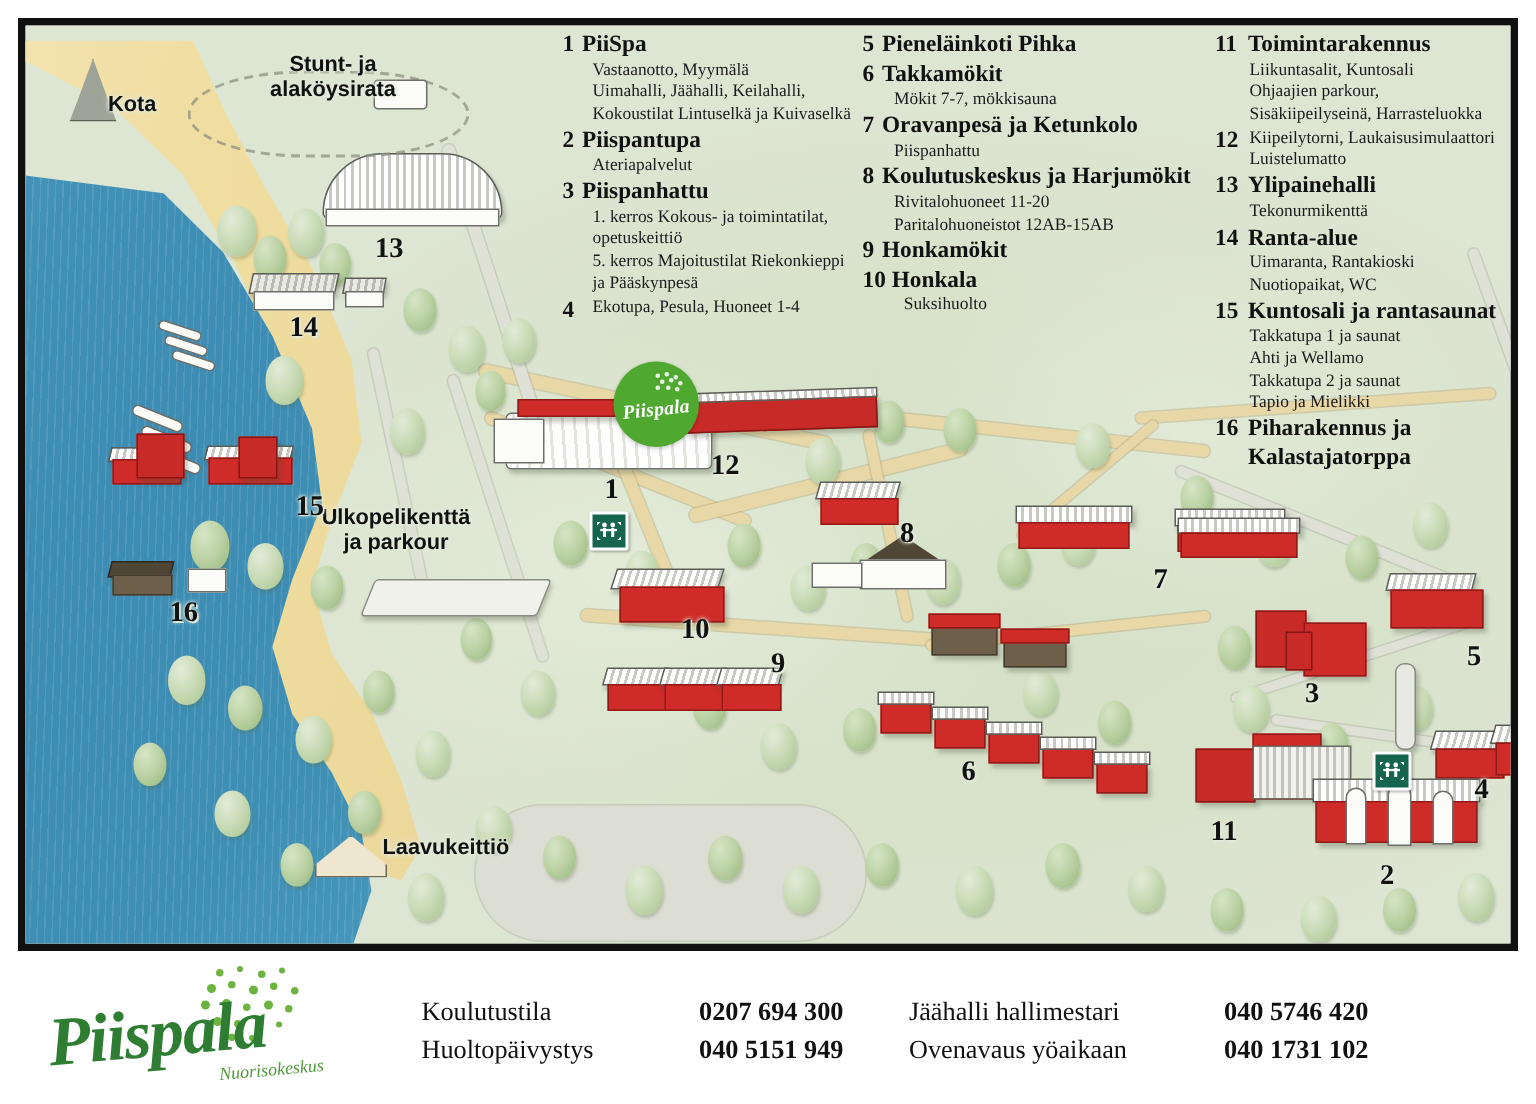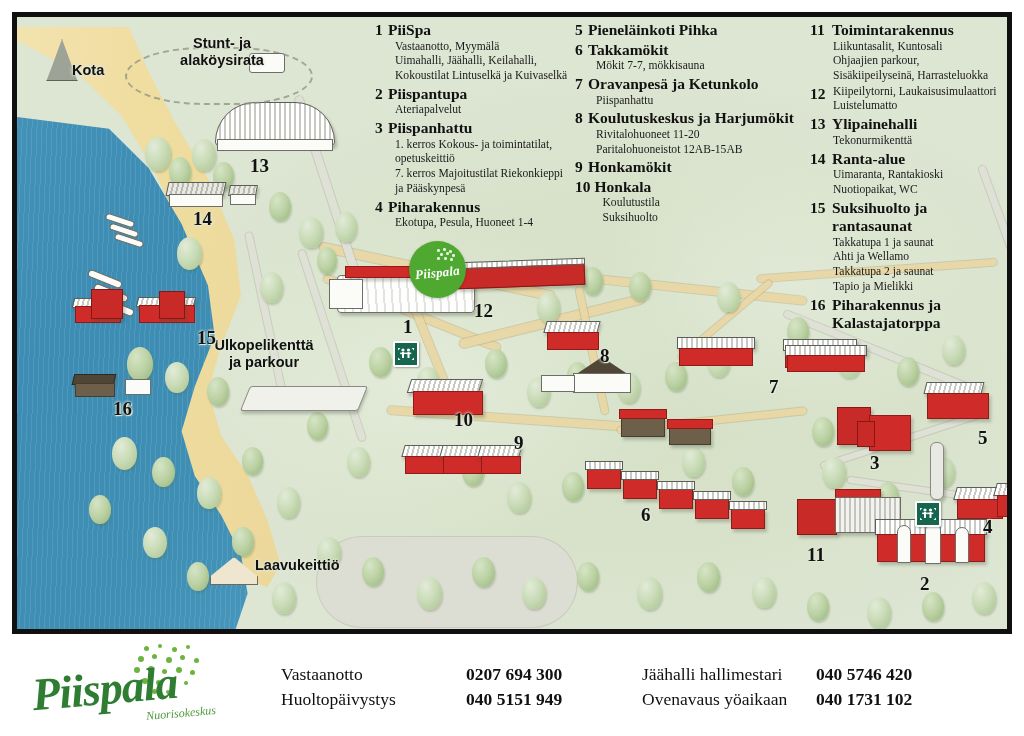--- a/index.html
+++ b/index.html
@@ -494,28 +494,27 @@
                 <div class="lg-title">Piispantupa</div>
                 <div class="lg-sub">Ateriapalvelut</div>
               </div>
             </div>
             <div class="lg-item">
               <div class="lg-num">3</div>
               <div class="lg-body">
                 <div class="lg-title">Piispanhattu</div>
                 <div class="lg-sub">1. kerros Kokous- ja toimintatilat,</div>
                 <div class="lg-sub">opetuskeittiö</div>
-                <div class="lg-sub">7. kerros Majoitustilat Riekonkieppi</div>
+                <div class="lg-sub">5. kerros Majoitustilat Riekonkieppi</div>
                 <div class="lg-sub">ja Pääskynpesä</div>
               </div>
             </div>
             <div class="lg-item">
               <div class="lg-num">4</div>
               <div class="lg-body">
-                <div class="lg-title">Piharakennus</div>
                 <div class="lg-sub">Ekotupa, Pesula, Huoneet 1-4</div>
               </div>
             </div>
           </div>
         <div class="legend-col c2" id="legend-col-2">
             <div class="lg-item">
               <div class="lg-num">5</div>
               <div class="lg-body">
                 <div class="lg-title">Pieneläinkoti Pihka</div>
               </div>
@@ -545,21 +544,20 @@
             <div class="lg-item">
               <div class="lg-num">9</div>
               <div class="lg-body">
                 <div class="lg-title">Honkamökit</div>
               </div>
             </div>
             <div class="lg-item">
               <div class="lg-num">10</div>
               <div class="lg-body">
                 <div class="lg-title">Honkala</div>
-                <div class="lg-sub">Koulutustila</div>
                 <div class="lg-sub">Suksihuolto</div>
               </div>
             </div>
           </div>
         <div class="legend-col c3" id="legend-col-3">
             <div class="lg-item">
               <div class="lg-num">11</div>
               <div class="lg-body">
                 <div class="lg-title">Toimintarakennus</div>
                 <div class="lg-sub">Liikuntasalit, Kuntosali</div>
@@ -585,21 +583,21 @@
               <div class="lg-num">14</div>
               <div class="lg-body">
                 <div class="lg-title">Ranta-alue</div>
                 <div class="lg-sub">Uimaranta, Rantakioski</div>
                 <div class="lg-sub">Nuotiopaikat, WC</div>
               </div>
             </div>
             <div class="lg-item">
               <div class="lg-num">15</div>
               <div class="lg-body">
-                <div class="lg-title">Suksihuolto ja rantasaunat</div>
+                <div class="lg-title">Kuntosali ja rantasaunat</div>
                 <div class="lg-sub">Takkatupa 1 ja saunat</div>
                 <div class="lg-sub">Ahti ja Wellamo</div>
                 <div class="lg-sub">Takkatupa 2 ja saunat</div>
                 <div class="lg-sub">Tapio ja Mielikki</div>
               </div>
             </div>
             <div class="lg-item">
               <div class="lg-num">16</div>
               <div class="lg-body">
                 <div class="lg-title">Piharakennus ja</div>
@@ -635,28 +633,28 @@
         <i style="left:40px;top:34px;width:6px;height:6px;"></i>
         <i style="left:54px;top:37px;width:4px;height:4px;"></i>
         <i style="left:22px;top:45px;width:5px;height:5px;"></i>
         <i style="left:36px;top:46px;width:4px;height:4px;"></i>
       </div>
       <div class="word">Piispala</div>
       <div class="sub">Nuorisokeskus</div>
     </div>
 
     <div class="fcol" style="left:281px;top:22px;">
-      <div class="flabel">Vastaanotto</div>
+      <div class="flabel">Koulutustila</div>
       <div class="flabel">Huoltopäivystys</div>
     </div>
     <div class="fcol" style="left:466px;top:22px;">
       <div class="fnum">0207 694 300</div>
       <div class="fnum">040 5151 949</div>
     </div>
-    <div class="fcol" style="left:642px;top:22px;">
+    <div class="fcol" style="left:606px;top:22px;">
       <div class="flabel">Jäähalli hallimestari</div>
       <div class="flabel">Ovenavaus yöaikaan</div>
     </div>
     <div class="fcol" style="left:816px;top:22px;">
       <div class="fnum">040 5746 420</div>
       <div class="fnum">040 1731 102</div>
     </div>
 
   </div>
 </div>

